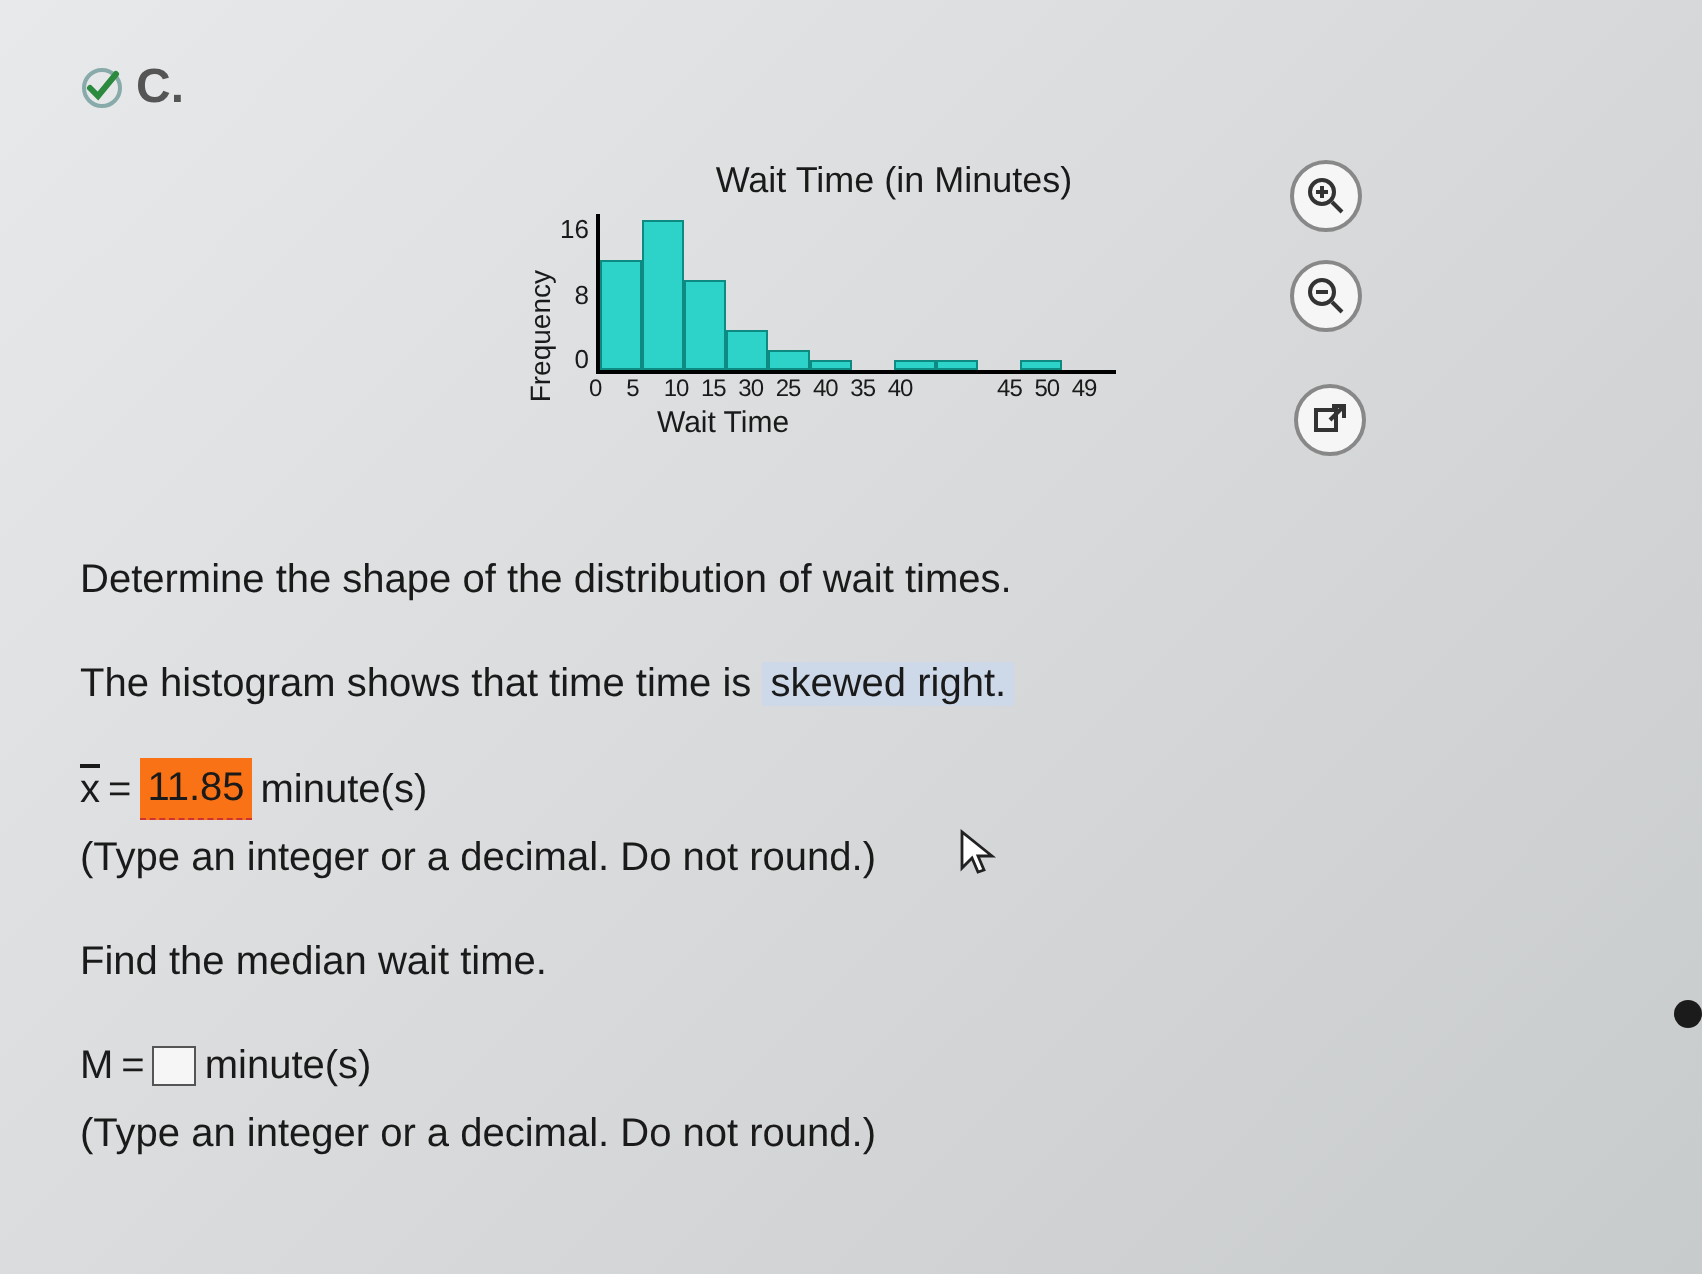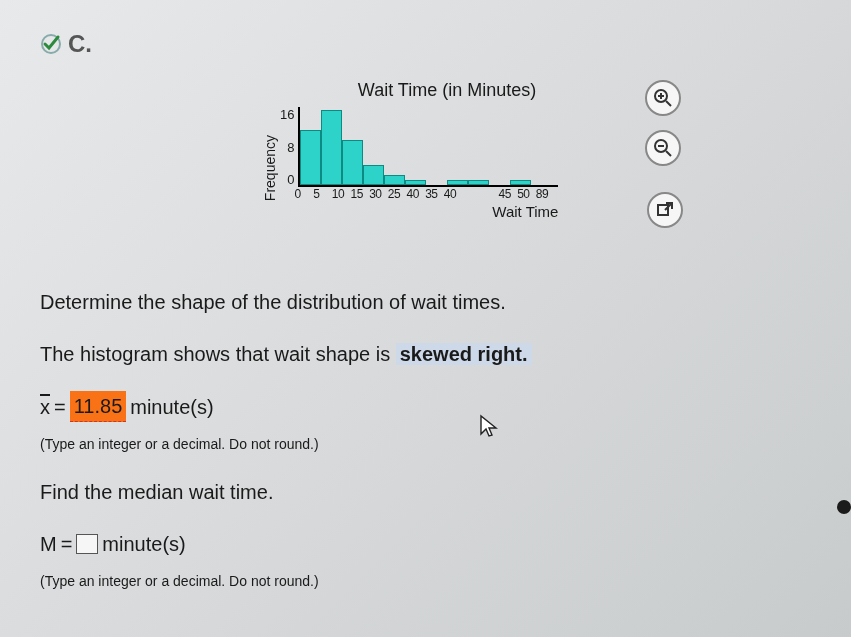--- a/index.html
+++ b/index.html
@@ -94,21 +94,21 @@
     font-size: 12px;
     letter-spacing: -0.5px;
   }
   .xaxis span {
     display: inline-block;
     width: 21px;
     text-align: left;
     white-space: nowrap;
   }
   .xlab {
-    text-align:right;
+    text-align:left;
     font-size: 15px;
     margin-top:2px;
     margin-left: 30px;
   }
   .xtick-wrap { position: relative; margin-left: -4px; }
 
   
   .side-btns {
     position: absolute;
     right: 170px;
@@ -138,25 +138,24 @@
 
   
   .qa {
     position: absolute;
     top: 275px;
     left: 40px;
     right: 40px;
     font-size: 20px;
     line-height: 1.5;
   }
-  .qa p { margin: 12px 0 22px 0; }
+  .qa p { margin: 0 0 22px 0; }
   .hl {
     background: #cdd9e8;
     padding: 0 4px;
-    font-weight: bold;
   }
   .ans-val {
     background: #f97316;
     border-bottom: 1px dashed #c33;
     padding: 0 4px;
     display: inline-block;
   }
   .eq-row {
     display: flex;
     align-items: center;
@@ -165,21 +164,21 @@
   }
   .blank-box {
     display: inline-block;
     width: 22px;
     height: 20px;
     border: 1.5px solid #555;
     background: #f6f6f6;
     vertical-align: middle;
   }
   .hint {
-    font-size: 14px;
+    font-size: 20px;
   }
   .cursor-icon {
     position: absolute;
     left: 478px;
     top: 414px;
   }
   .xbar { text-decoration: overline; display:inline-block; }
   .right-dot {
     position:absolute;
     right: 0;
@@ -232,21 +231,21 @@
               <span style="width: 21px;">5</span>
               <span style="width: 21px;">10</span>
               <span style="width: 21px;">15</span>
               <span style="width: 21px;">30</span>
               <span style="width: 21px;">25</span>
               <span style="width: 21px;">40</span>
               <span style="width: 21px;">35</span>
               <span style="width: 21px;">40</span>
               <span style="width: 21px; margin-left: 36px;">45</span>
               <span style="width: 21px;">50</span>
-              <span style="width: 21px;">89</span>
+              <span style="width: 21px;">49</span>
             </div>
         </div>
         <div class="xlab">Wait Time</div>
       </div>
     </div>
   </div>
 
   <div class="side-btns">
     <div class="round-btn">
       <svg width="20" height="20" viewBox="0 0 20 20">
@@ -271,21 +270,21 @@
         <path d="M10 2 L16 2 L16 8" fill="none" stroke="#333" stroke-width="2"></path>
         <line x1="16" y1="2" x2="9" y2="9" stroke="#333" stroke-width="2"></line>
       </svg>
     </div>
   </div>
 
   <div class="qa">
     <p>Determine the shape of the distribution of wait times.</p>
 
     <p>
-      <span>The histogram shows that wait shape is </span>
+      <span>The histogram shows that time time is </span>
       <span class="hl">skewed right.</span>
     </p>
 
 
     <div class="eq-row">
       <span class="xbar">x</span>
       <span>=</span>
       <span class="ans-val">11.85</span>
       <span>minute(s)</span>
     </div>

